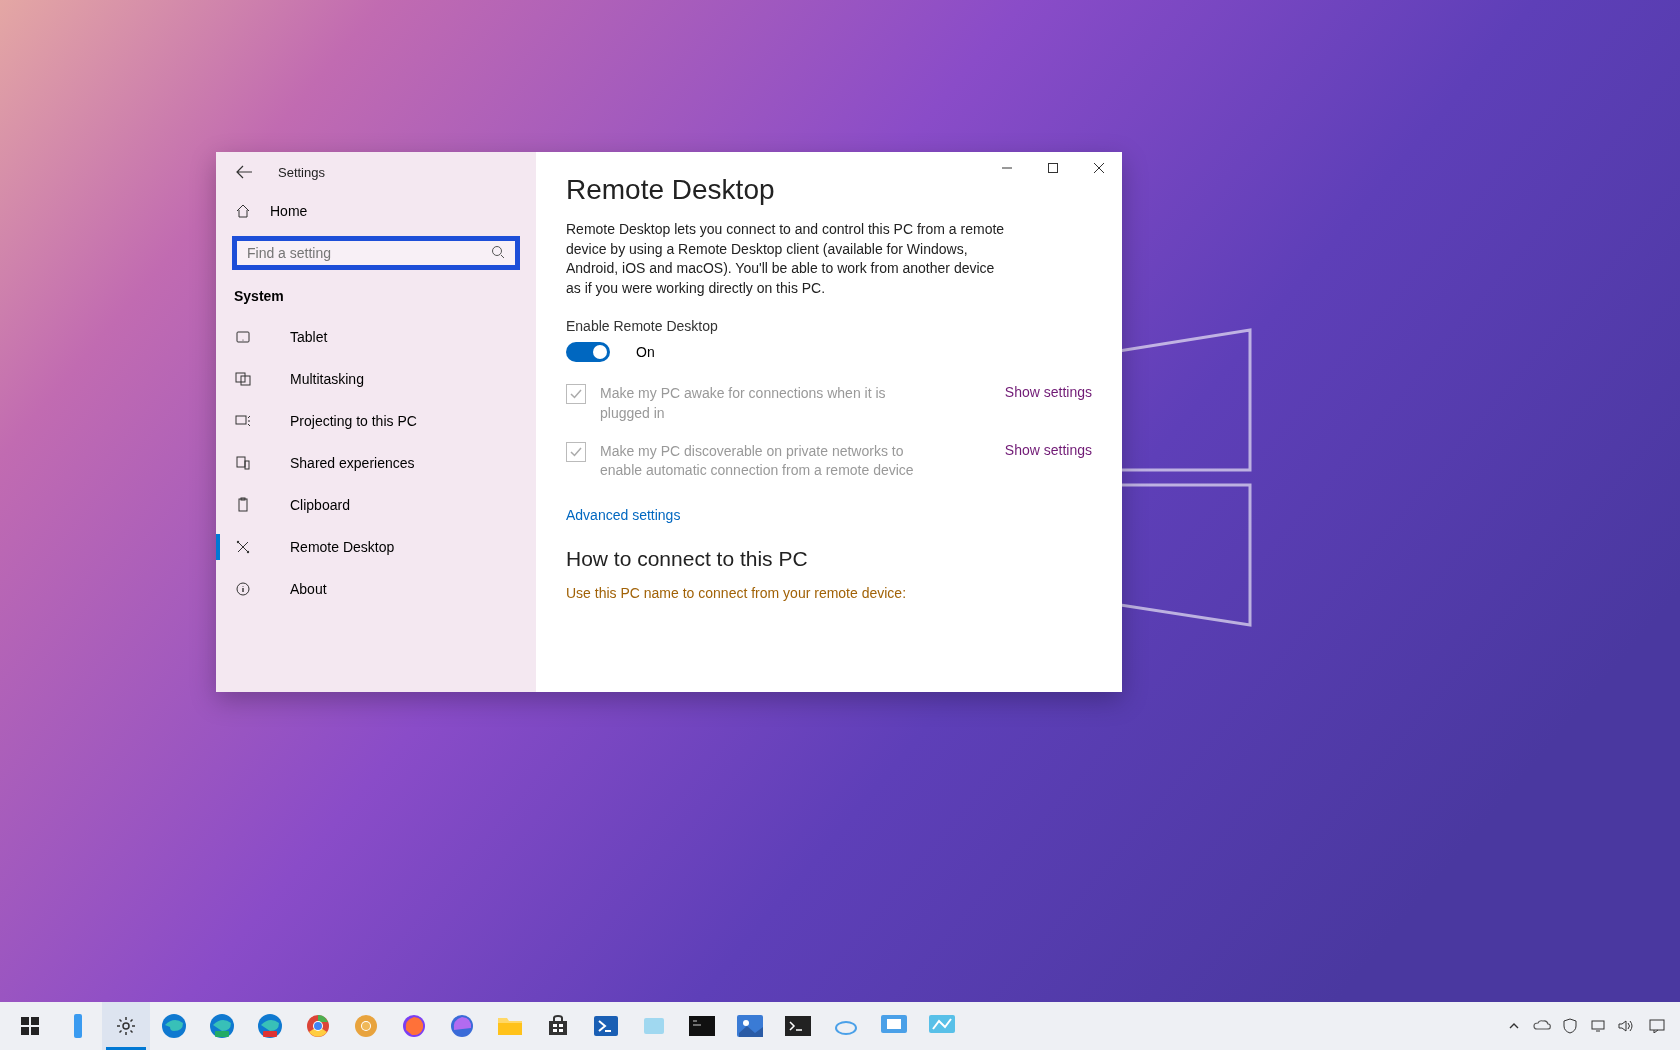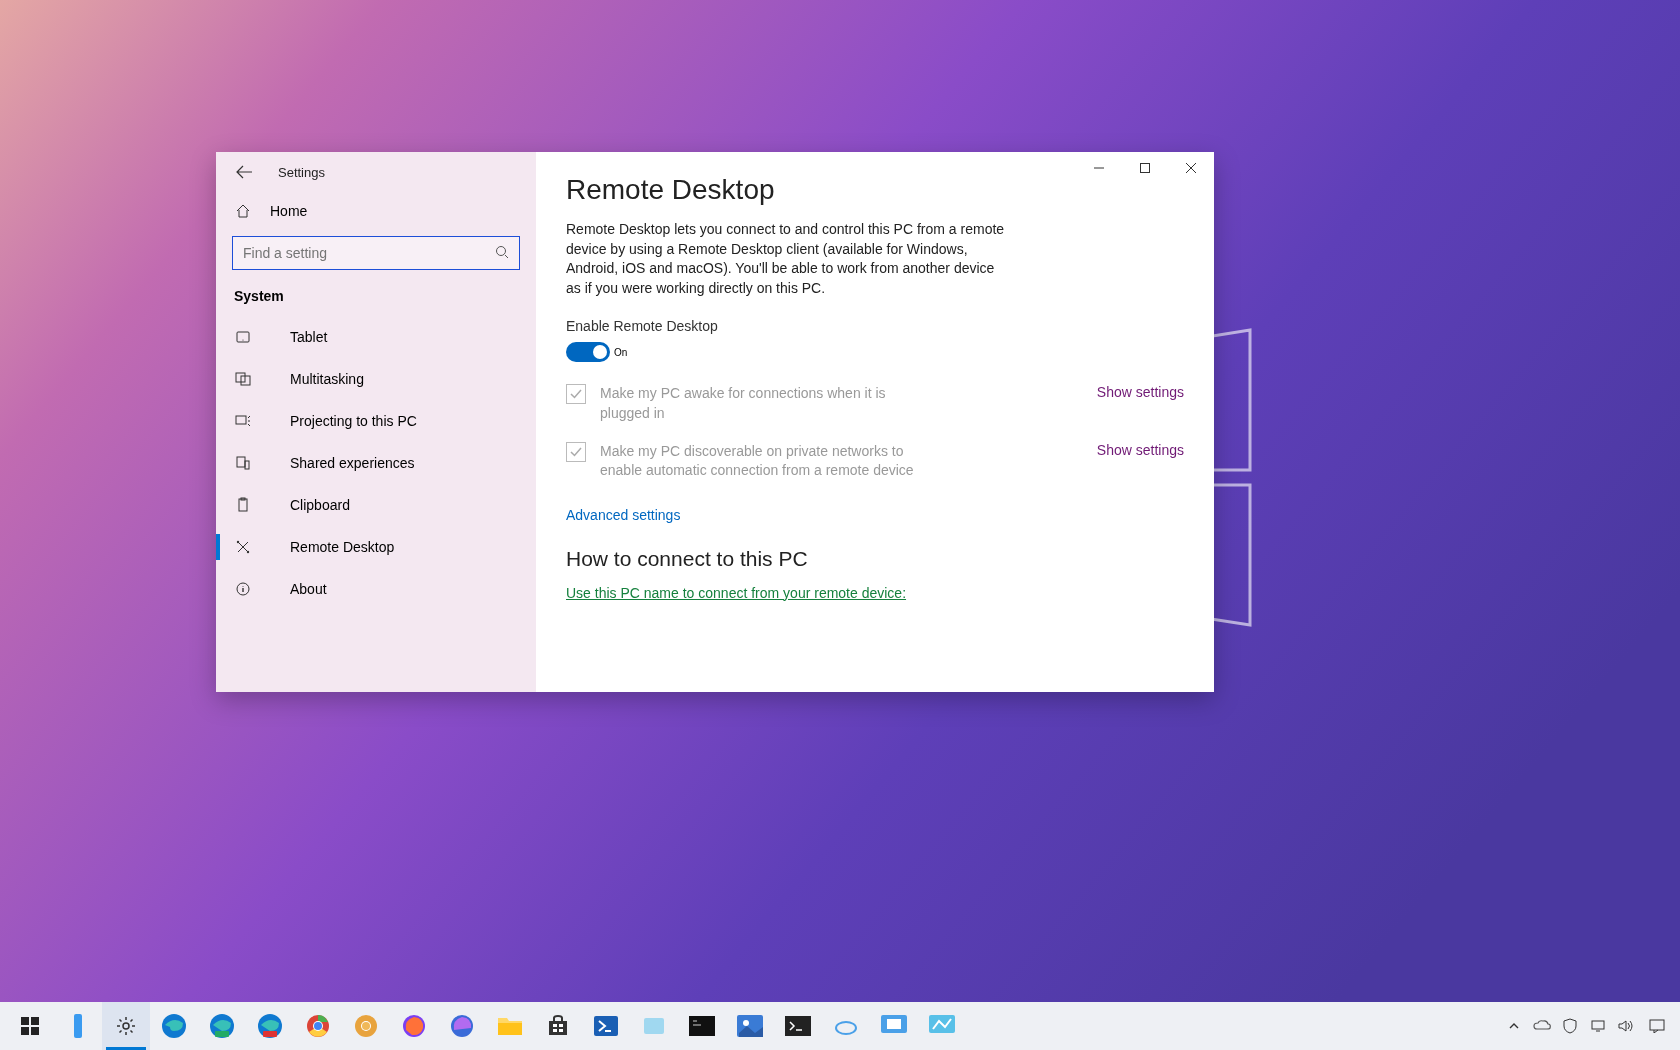--- a/index.html
+++ b/index.html
@@ -4,63 +4,63 @@
 <style>
 * { margin:0; padding:0; box-sizing:border-box; }
 body {
   width:1680px; height:1050px; position:relative; overflow:hidden;
   font-family:"Segoe UI",Arial,sans-serif; font-size:15px;
   background:linear-gradient(130deg,#e4a7a4 0%,#c16bb1 15%,#8a4cc8 40%,#5e3fb8 60%,#4a38a0 85%) fixed;
 }
 .desktop-logo { position:absolute; left:870px; top:320px; }
 .desktop-logo svg { width:400px; height:320px; }
 .settings-window {
-  position:absolute; left:216px; top:152px; width:998px; height:540px;
+  position:absolute; left:216px; top:152px; width:906px; height:540px;
   background:#fff; box-shadow:0 8px 24px rgba(0,0,0,.25); display:flex;
 }
 .sidebar {
   width:320px; background:#f4e8f1; display:flex; flex-direction:column;
 }
 .title-row { height:40px; display:flex; align-items:center; padding:0 18px; }
 .back-btn { width:20px; height:20px; display:flex; align-items:center; justify-content:center; margin-right:24px; cursor:pointer; }
 .app-title { font-size:13px; color:#222; }
 .home-row { display:flex; align-items:center; padding:10px 18px; cursor:pointer; }
 .home-row .lbl, .nav-item .lbl { margin-left:18px; font-size:14px; color:#000000; }
 .search-wrap { padding:6px 16px 10px; }
 .search-box {
-  width:100%; height:34px; border:1px solid #1d4ed8; background:rgba(255,255,255,.35);
+  width:100%; height:34px; border:5px solid #1d4ed8; background:rgba(255,255,255,.35);
   padding:0 10px; display:flex; align-items:center; justify-content:space-between;
 }
 .search-box input { border:none; background:transparent; font-size:14px; outline:none; width:90%; }
 .cat-header { font-weight:600; padding:8px 18px 12px; font-size:14px; }
 .nav-item { display:flex; align-items:center; padding:12px 18px; cursor:pointer; position:relative;gap:20px; }
 .nav-item.active::before { content:""; position:absolute; left:0; top:8px; bottom:8px; width:4px; background:#0078d4; }
 .nav-ico { width:18px; height:18px; display:flex; align-items:center; justify-content:center; }
 .content { flex:1; background:#fff; position:relative; }
 .window-controls { position:absolute; right:0; top:0; display:flex; }
 .wc-btn { width:46px; height:32px; display:flex; align-items:center; justify-content:center; cursor:pointer; }
 .wc-btn svg { stroke:#333; }
 .main-area { padding:22px 30px 0 30px; overflow:hidden; }
 .page-title { font-size:28px; font-weight:500; margin-bottom:14px; color:#222; }
 .desc { font-size:14px; color:#222; max-width:440px; line-height:1.4; margin-bottom:20px; }
 .toggle-label { font-size:14px; color:#333; margin-bottom:8px; }
 .toggle-row { display:flex; align-items:center; margin-bottom:22px; }
 .toggle {
   width:44px; height:20px; border-radius:10px; background:#0067c0; position:relative; cursor:pointer;
 }
 .toggle::after { content:""; position:absolute; right:3px; top:3px; width:14px; height:14px; border-radius:50%; background:#fff; }
-.toggle-state { margin-left:4px; font-size:10px; }
+.toggle-state { margin-left:26px; font-size:14px; }
 .check-row { display:flex; align-items:flex-start; margin-bottom:18px; }
 .chk { width:20px; height:20px; border:1px solid #bbb; margin-right:14px; display:flex; align-items:center; justify-content:center; flex-shrink:0; }
 .chk svg { stroke:#aaa; }
 .chk-text { font-size:14px; color:#999; max-width:320px; line-height:1.4; }
 .show-link { margin-left:auto; color:#701a75; font-size:14px; cursor:pointer; }
 .adv-link { color:#0067c0; font-size:14px; cursor:pointer; display:inline-block; margin-top:8px; margin-bottom:24px; }
 .sub-title { font-size:21px; font-weight:500; margin-bottom:14px; color:#222; }
-.sub-desc { font-size:14px; color:#15803d;text-decoration:underline; }
+.sub-desc { font-size:14px; color:#a16207; }
 .taskbar {
   position:absolute; left:0; right:0; bottom:0; height:48px; background:#eef0f4;
   display:flex; align-items:center; padding:0 6px;
 }
 .tb-btn { width:48px; height:48px; display:flex; align-items:center; justify-content:center; cursor:pointer; position:relative; }
 .tb-btn.running::after { content:""; position:absolute; bottom:0; left:4px; right:4px; height:2px; background:#76b9ed; }
 .tb-btn.active { background:#dde4f0; }
 .tb-btn.active::after { background:#0078d4; height:3px; }
 .tray { margin-left:auto; display:flex; align-items:center; }
 .tray-ico { width:28px; height:48px; display:flex; align-items:center; justify-content:center; cursor:pointer; }

